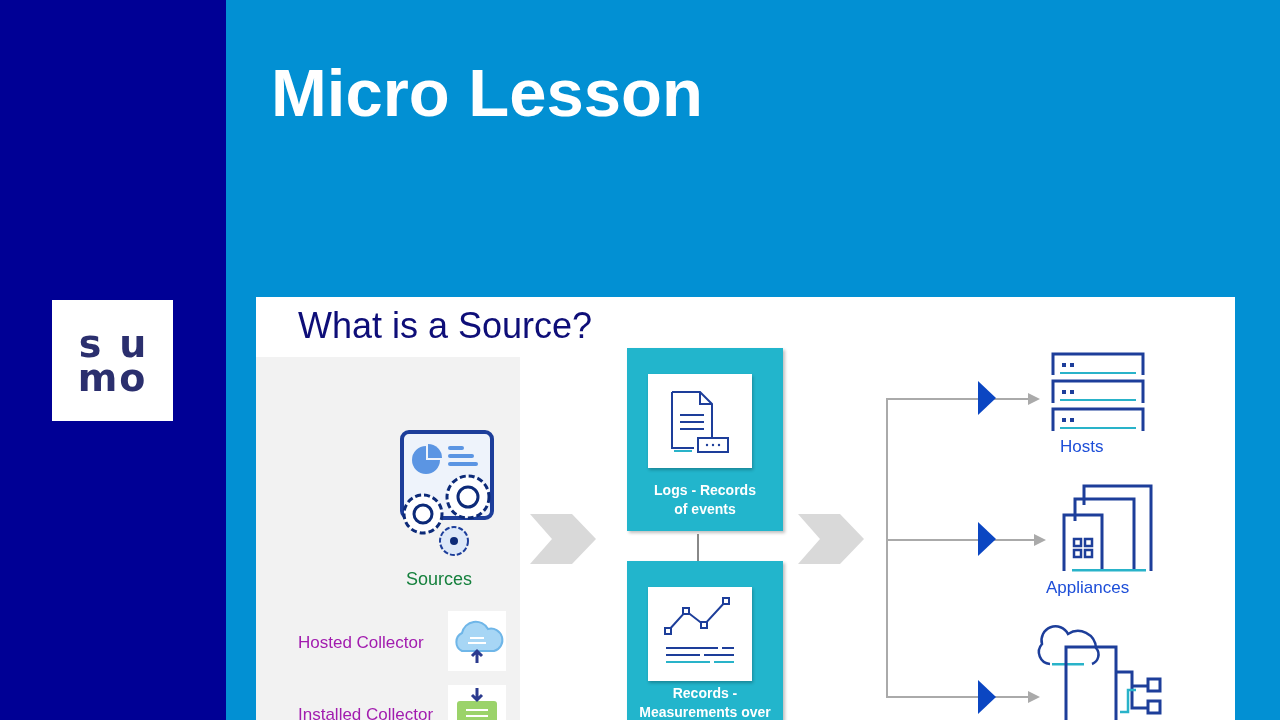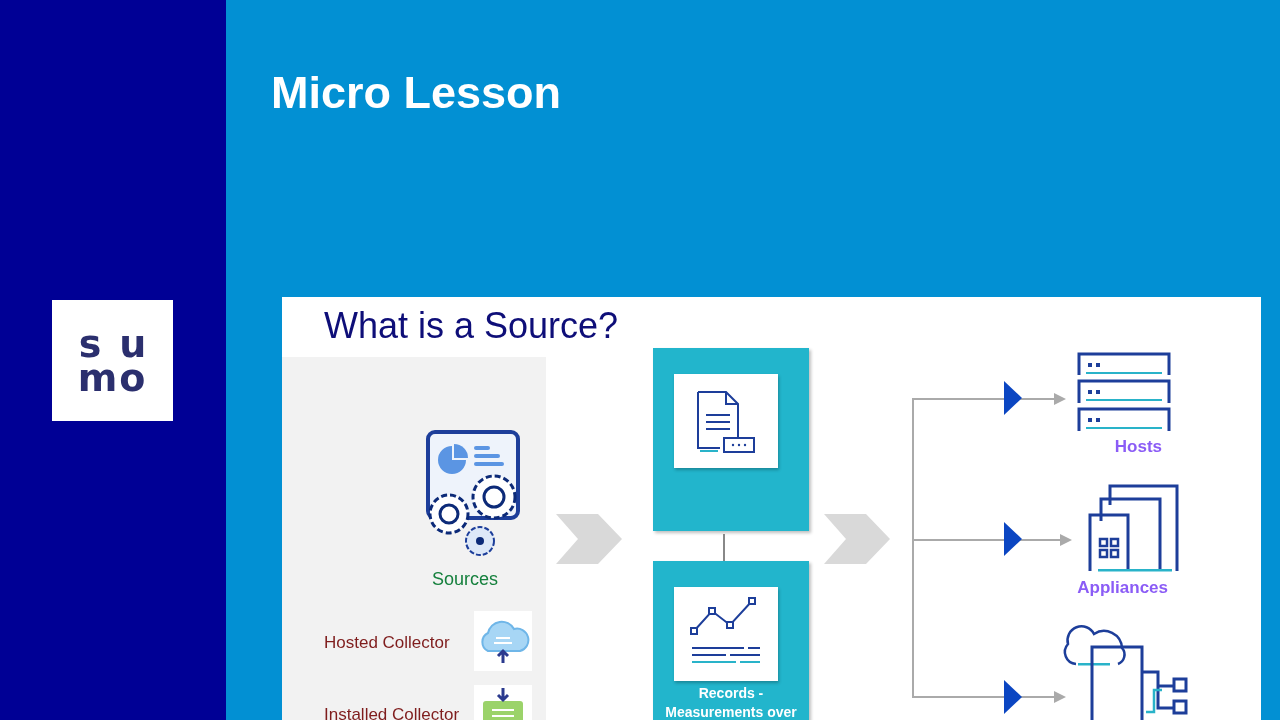--- a/index.html
+++ b/index.html
@@ -5,41 +5,41 @@
   * { margin: 0; padding: 0; box-sizing: border-box; }
   html, body { width: 1280px; height: 720px; overflow: hidden; }
   body { position: relative; background: #0290d3; font-family: "Liberation Sans", sans-serif; }
 
   .left-band { position: absolute; left: 0; top: 0; width: 226px; height: 720px; background: #000095; }
   .logo-box { position: absolute; left: 52px; top: 300px; width: 121px; height: 121px; background: #ffffff;
     display: flex; flex-direction: column; align-items: center; justify-content: center; text-align: right; }
   .logo-line { font-family: "DejaVu Sans", sans-serif; font-weight: bold; color: #2b2f6e; font-size: 38px; line-height: 34px; letter-spacing: 2px; }
   .logo-line.top { letter-spacing: 18px; padding-left: 18px; }
 
-  .hero-title { position: absolute; left: 271px; top: 46px; color: #ffffff; font-weight: bold; font-size: 45px; line-height: 94px; }
-
-  .slide { position: absolute; left: 282px; top: 297px; width: 979px; height: 423px; background: #ffffff; overflow: hidden; }
+  .hero-title { position: absolute; left: 271px; top: 46px; color: #ffffff; font-weight: bold; font-size: 67px; line-height: 94px; }
+
+  .slide { position: absolute; left: 256px; top: 297px; width: 979px; height: 423px; background: #ffffff; overflow: hidden; }
   .slide-title { position: absolute; left: 42px; top: 8px; color: #0e0e78; font-size: 36px; }
 
   .sources-panel { position: absolute; left: 0; top: 60px; width: 264px; height: 370px; background: #f2f2f2; }
   .sources-icon { position: absolute; left: 140px; top: 71px; width: 106px; height: 134px; }
   .sources-label { position: absolute; left: 150px; top: 212px; font-size: 18px; color: #15803d; }
-  .collector-row { position: absolute; left: 42px; font-size: 17px; color: #7f1d1d; }
+  .collector-row { position: absolute; left: 42px; font-size: 17px; color: #a21caf; }
   .collector-icon { position: absolute; width: 58px; height: 60px; background: #fff; }
 
   .chevron { position: absolute; width: 66px; height: 50px; }
 
   .type-card { position: absolute; left: 371px; width: 156px; background: #22b5cc; box-shadow: 2px 2px 3px rgba(0,0,0,0.25); }
   .type-card .inner { position: absolute; left: 21px; width: 104px; height: 94px; background: #fff; box-shadow: 1px 2px 3px rgba(0,0,0,0.25); }
   .type-card .label { position: absolute; left: 0; width: 100%; text-align: center; color: #fff; font-weight: bold; font-size: 14px; line-height: 19px; }
   .connector-v { position: absolute; left: 441px; top: 237px; width: 2px; height: 27px; background: #888; }
 
   .tree-line { position: absolute; background: #aaa; }
   .flow-arrow { position: absolute; width: 18px; height: 34px; }
-  .dest-label { position: absolute; font-size: 17px; color: #8b5cf6; text-align: right; font-weight: bold; }
+  .dest-label { position: absolute; font-size: 17px; color: #1d4ed8; text-align: left; }
   .dest-icon { position: absolute; }
 </style>
 </head>
 <body>
 
 <div class="left-band">
   <div class="logo-box">
     <div class="logo-line top">su</div>
     <div class="logo-line">mo</div>
   </div>
@@ -103,20 +103,24 @@
         <path d="M52 18 L52 30 L64 30" fill="none" stroke="#1d3e9a" stroke-width="2"></path>
         <rect x="32" y="40" width="24" height="2" fill="#1d3e9a"></rect>
           <rect x="32" y="47" width="24" height="2" fill="#1d3e9a"></rect>
           <rect x="32" y="54" width="24" height="2" fill="#1d3e9a"></rect>
         <rect x="50" y="64" width="30" height="14" fill="#fff" stroke="#1d3e9a" stroke-width="2"></rect>
         <circle cx="59" cy="71" r="1.2" fill="#1d3e9a"></circle>
           <circle cx="65" cy="71" r="1.2" fill="#1d3e9a"></circle>
           <circle cx="71" cy="71" r="1.2" fill="#1d3e9a"></circle>
         <rect x="26" y="76" width="18" height="2" fill="#29b3c9"></rect>
       </svg>
+    </div>
+    <div class="label" style="top:133px;">
+      <div>Logs - Records</div>
+      <div>of events</div>
     </div>
   </div>
 
   <div class="connector-v"></div>
 
   <div class="type-card" style="top:264px; height:170px;">
     <div class="inner" style="top:26px;">
       <svg width="104" height="94" viewBox="0 0 104 94">
         <polyline points="20,44 38,24 56,38 78,14" fill="none" stroke="#1d3e9a" stroke-width="2"></polyline>
         <rect x="17" y="41" width="6" height="6" fill="#fff" stroke="#1d3e9a" stroke-width="2"></rect>

